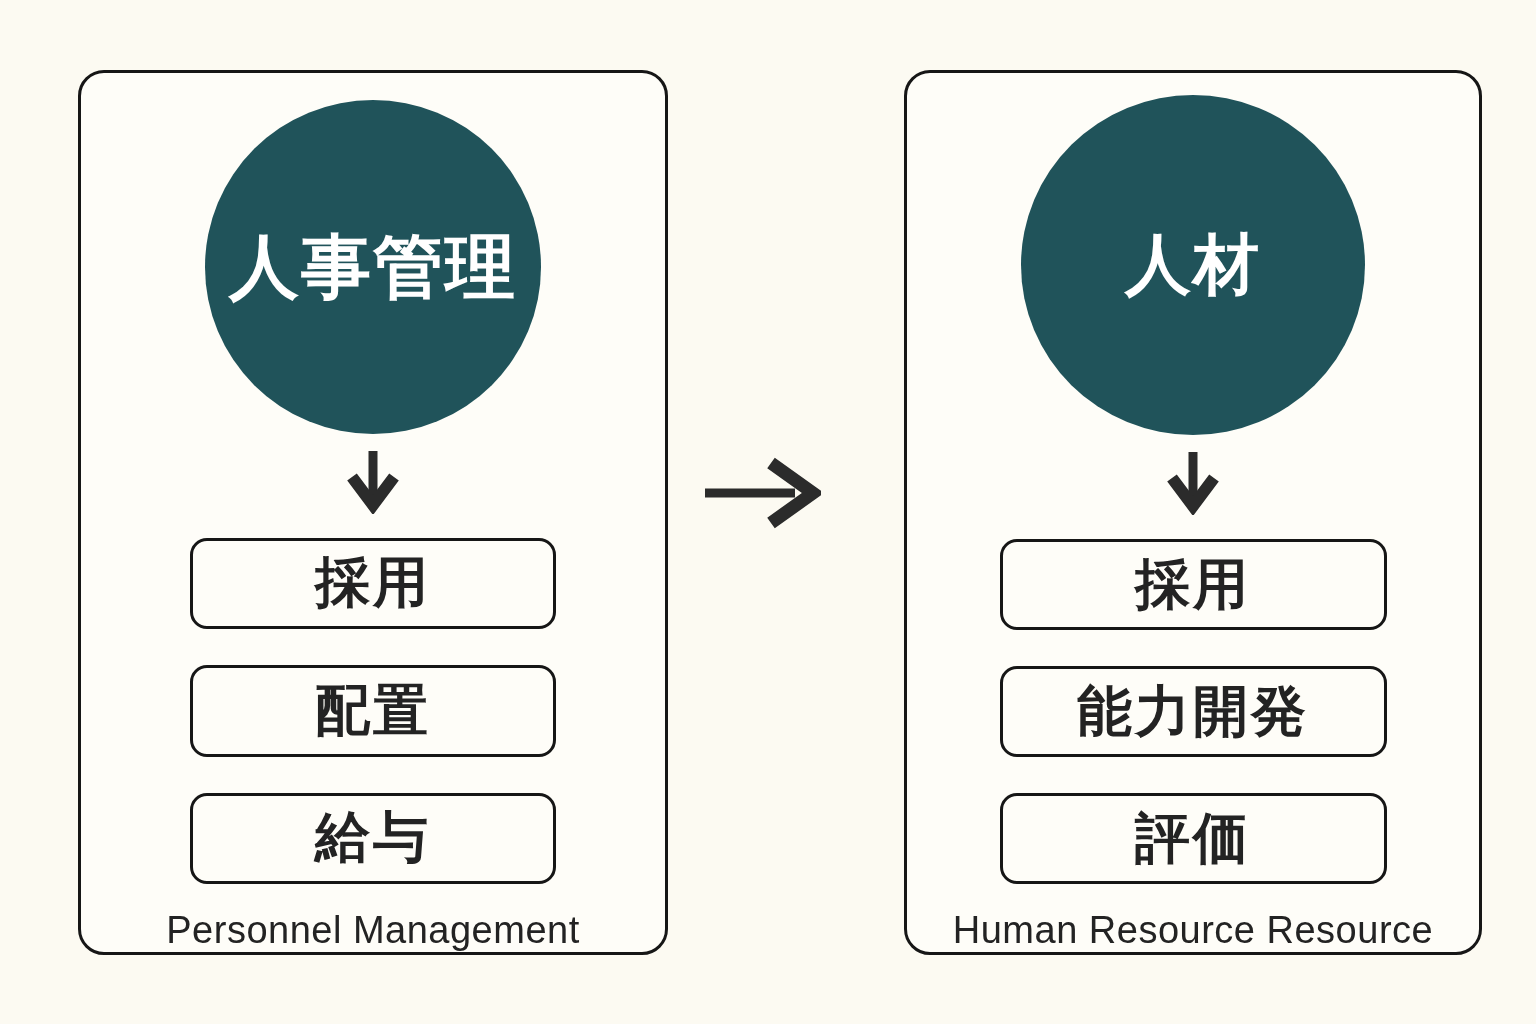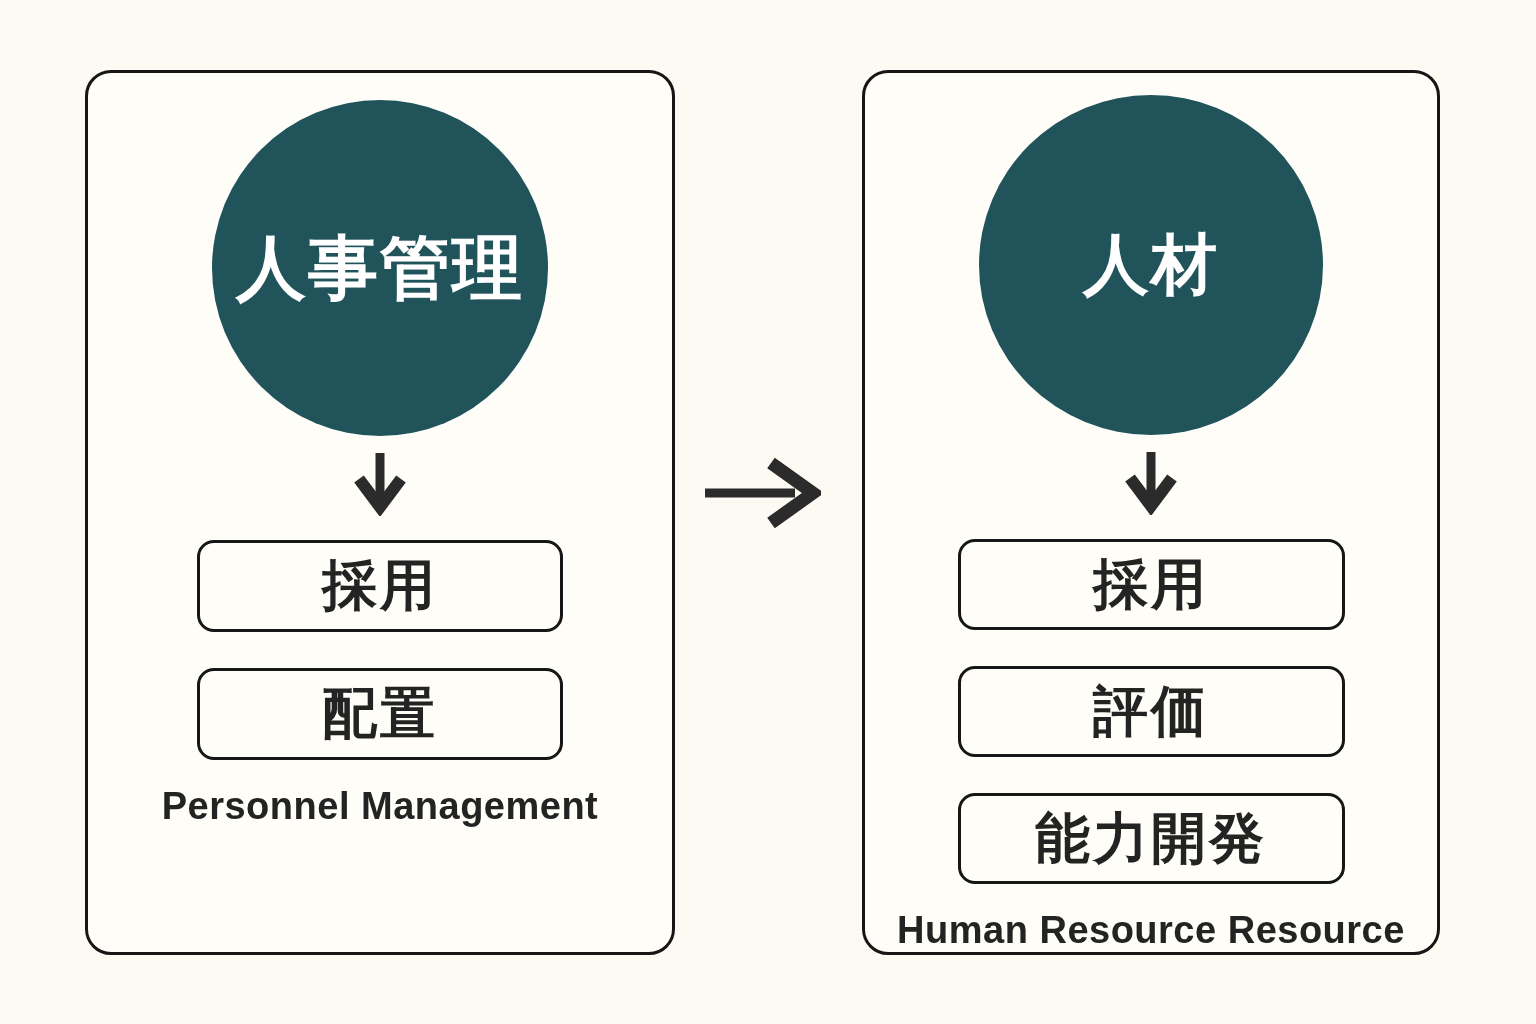--- a/index.html
+++ b/index.html
@@ -16,22 +16,22 @@
     position: absolute;
     top: 70px;
     height: 885px;
     background: #FEFDF8;
     border: 3px solid #161616;
     border-radius: 26px;
     display: flex;
     flex-direction: column;
     align-items: center;
   }
-  .panel-left  { left: 85px;  width: 590px; }
-  .panel-right { left: 862px; width: 578px; }
+  .panel-left  { left: 78px;  width: 590px; }
+  .panel-right { left: 904px; width: 578px; }
 
   .circle {
     border-radius: 50%;
     background: #20535A;
     color: #FFFFFF;
     display: flex;
     flex-direction: column;
     align-items: center;
     justify-content: center;
     text-align: center;
@@ -58,21 +58,21 @@
     height: 92px;
     margin-top: 36px;
   }
   .panel-left  .item-box { width: 366px; }
   .panel-right .item-box { width: 387px; }
   .item-box.first { margin-top: 24px; }
 
   .caption {
     margin-top: 25px;
     font-size: 38px;
-    font-weight: 700;
+    font-weight: 400;
     color: #232323;
     letter-spacing: 0.5px;
     white-space: nowrap;
   }
 
   .right-arrow-wrap {
     position: absolute;
     left: 703px;
     top: 455px;
     width: 118px;
@@ -96,20 +96,23 @@
         <path d="M5 27 L26 55 L47 27" stroke="#2B2B2B" stroke-width="12" fill="none"></path>
       </svg>
     </div>
 
     <div class="item-box first">
       <span>採用</span>
     </div>
     <div class="item-box">
       <span>配置</span>
     </div>
+    <div class="item-box">
+      <span>給与</span>
+    </div>
 
     <div class="caption">Personnel Management</div>
   </div>
 
   <div class="right-arrow-wrap">
     <svg width="118" height="76" viewBox="0 0 118 76">
       <path d="M2 38 H92" stroke="#2B2B2B" stroke-width="9" fill="none"></path>
       <path d="M68 8 L110 38 L68 68" stroke="#2B2B2B" stroke-width="13" fill="none"></path>
     </svg>
   </div>
@@ -123,22 +126,22 @@
       <svg width="52" height="64" viewBox="0 0 52 64">
         <path d="M26 1 V48" stroke="#2B2B2B" stroke-width="9" fill="none"></path>
         <path d="M5 27 L26 55 L47 27" stroke="#2B2B2B" stroke-width="12" fill="none"></path>
       </svg>
     </div>
 
     <div class="item-box first">
       <span>採用</span>
     </div>
     <div class="item-box">
-      <span>評価</span>
+      <span>能力開発</span>
     </div>
     <div class="item-box">
-      <span>能力開発</span>
+      <span>評価</span>
     </div>
 
     <div class="caption">Human Resource Resource</div>
   </div>
 
 </div>
 
 </body></html>

